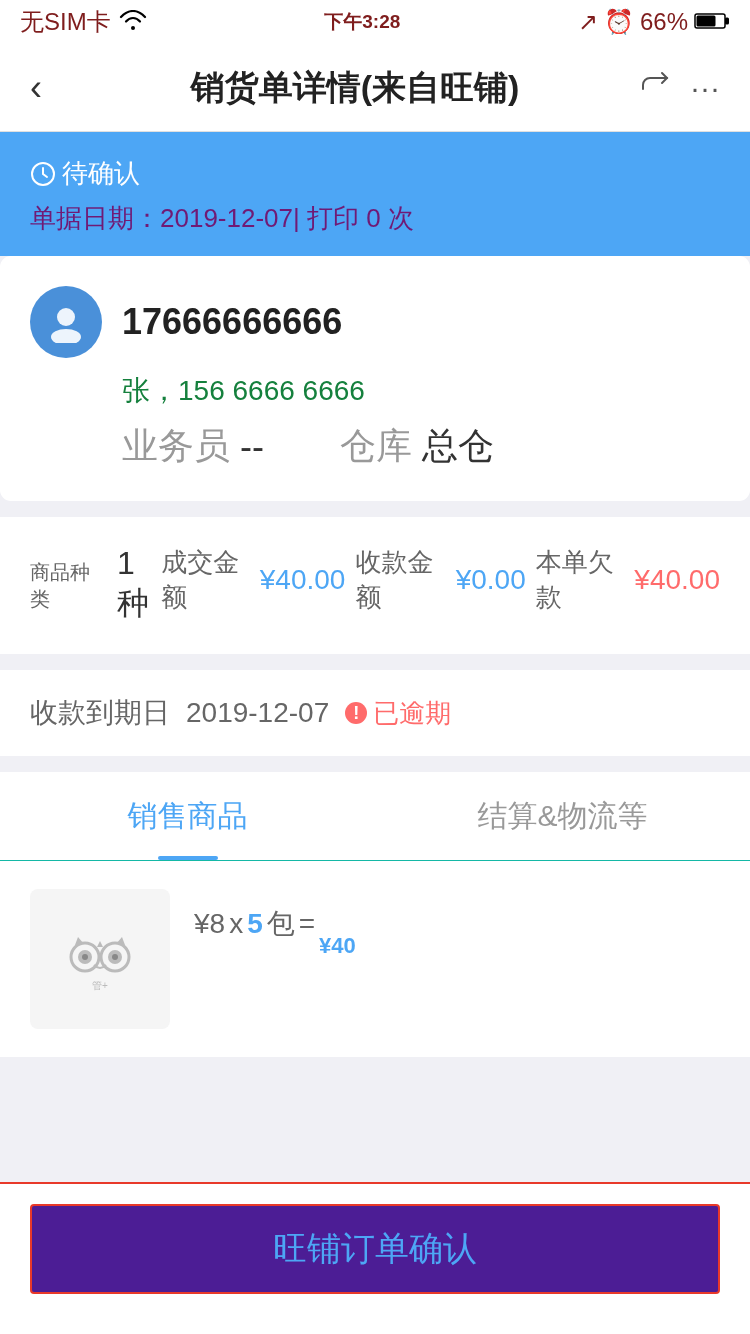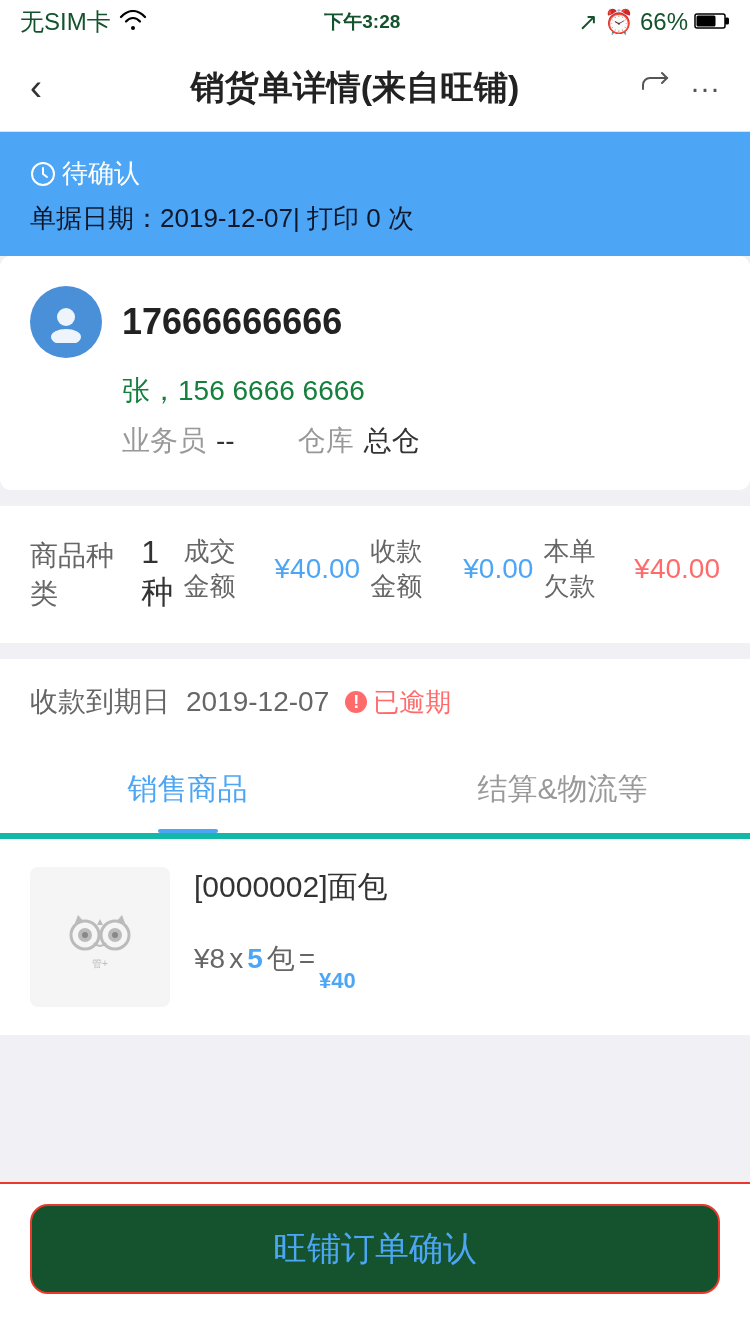--- a/index.html
+++ b/index.html
@@ -16,21 +16,21 @@
 
     
     .status-bar {
       background: #fff;
       height: 44px;
       display: flex;
       align-items: center;
       justify-content: space-between;
       padding: 0 20px;
       font-size: 24px;
-      color: #14532d;
+      color: #7f1d1d;
     }
     .status-left { display: flex; align-items: center; gap: 8px; }
     .status-center { font-weight: 600; font-size: 19px; }
     .status-right { display: flex; align-items: center; gap: 6px; font-size: 24px; }
 
     
     .nav-bar {
       background: #fff;
       height: 88px;
       display: flex;
@@ -87,21 +87,21 @@
     }
     .order-status {
       font-size: 26px;
       color: #fff;
       display: flex;
       align-items: center;
       gap: 6px;
     }
     .order-date {
       font-size: 26px;
-      color: #0f172a;
+      color: #701a75;
     }
 
     
     .customer-section {
       background: #fff;
       padding: 30px;
       margin-bottom: 16px;
       border-radius: 11px;
     }
     .customer-top {
@@ -126,22 +126,22 @@
       color: #222;
     }
     .customer-detail {
       font-size: 28px;
       color: #15803d;
       margin-bottom: 8px;
       padding-left: 92px;
     }
     .customer-meta {
       display: flex;
-      gap: 3px;
-      font-size: 28px;
+      gap: 16px;
+      font-size: 36px;
       color: #666;
       padding-left: 92px;
       margin-top: 12px;
     }
     .meta-item {
       display: flex;
       align-items: center;
       gap: 10px;
       margin-right: 60px;
     }
@@ -155,41 +155,42 @@
       margin-bottom: 16px;
       display: flex;
       align-items: flex-start;
       justify-content: space-between;
     }
     .summary-left {
       display: flex;
       align-items: center;
       gap: 16px;
     }
-    .summary-label { font-size: 28px; color: #666; }
+    .summary-label { font-size: 20px; color: #666; }
     .summary-value { font-size: 32px; color: #333; font-weight: 500; }
     .summary-right {
       display: flex;
       flex-direction: row;
       align-items: flex-end;
       gap: 10px;
     }
     .summary-row {
       display: flex;
       align-items: center;
       gap: 16px;
     }
     .summary-row-label { font-size: 26px; color: #666; }
     .amount-blue { font-size: 28px; color: #4da6f5; font-weight: 500; }
     .amount-red { font-size: 28px; color: #ff6b6b; font-weight: 500; }
 
     
     .due-section {
       background: #fff;
       padding: 24px 30px;
+      margin-bottom: 16px;
       display: flex;
       align-items: center;
       gap: 16px;
       font-size: 28px;
       color: #666;
     }
     .overdue-badge {
       display: flex;
       align-items: center;
       gap: 6px;
@@ -205,21 +206,21 @@
       align-items: center;
       justify-content: center;
       color: #fff;
       font-size: 18px;
       font-weight: bold;
     }
 
     
     .tabs-section {
       background: #fff;
-      border-bottom: 6px solid #14b8a6;
+      border-bottom: 1px solid #14b8a6;
       display: flex;
       align-items: center;
     }
     .tab-item {
       flex: 1;
       height: 88px;
       display: flex;
       flex-direction: column;
       align-items: center;
       justify-content: center;
@@ -299,25 +300,25 @@
       left: 0;
       width: 750px;
       background: #fff;
       padding: 20px 30px 40px;
       border-top: 2px solid #e8392a;
     }
     .confirm-button {
       width: 100%;
       height: 90px;
       border: 2px solid #e8392a;
-      background: #14532d;
+      background: #4c1d95;
       color: #4da6f5;
       font-size: 34px;
       font-weight: 500;
-      border-radius: 18px;
+      border-radius: 4px;
       cursor: pointer;
       display: flex;
       align-items: center;
       justify-content: center;
     }
   </style>
 </head>
 <body>
 
 <div class="status-bar">
@@ -453,21 +454,20 @@
         <path d="M47 28 L50 22 L53 28" fill="#bbb"></path>
 
         <path d="M25 26 L28 18 L34 25" fill="#bbb"></path>
         <path d="M75 26 L72 18 L66 25" fill="#bbb"></path>
 
         <text x="50" y="70" text-anchor="middle" font-size="10" fill="#bbb" font-family="sans-serif">管+</text>
       </svg>
     </div>
   </div>
   <div class="product-info">
-    <div class="product-name">[0000002]面包</div>
     <div class="product-price-row">
       <span>¥8</span>
       <span> x </span>
       <span class="price-highlight">5</span>
       <span>包</span>
       <span> = </span>
       <span class="price-total">¥40</span>
     </div>
   </div>
 </div>

